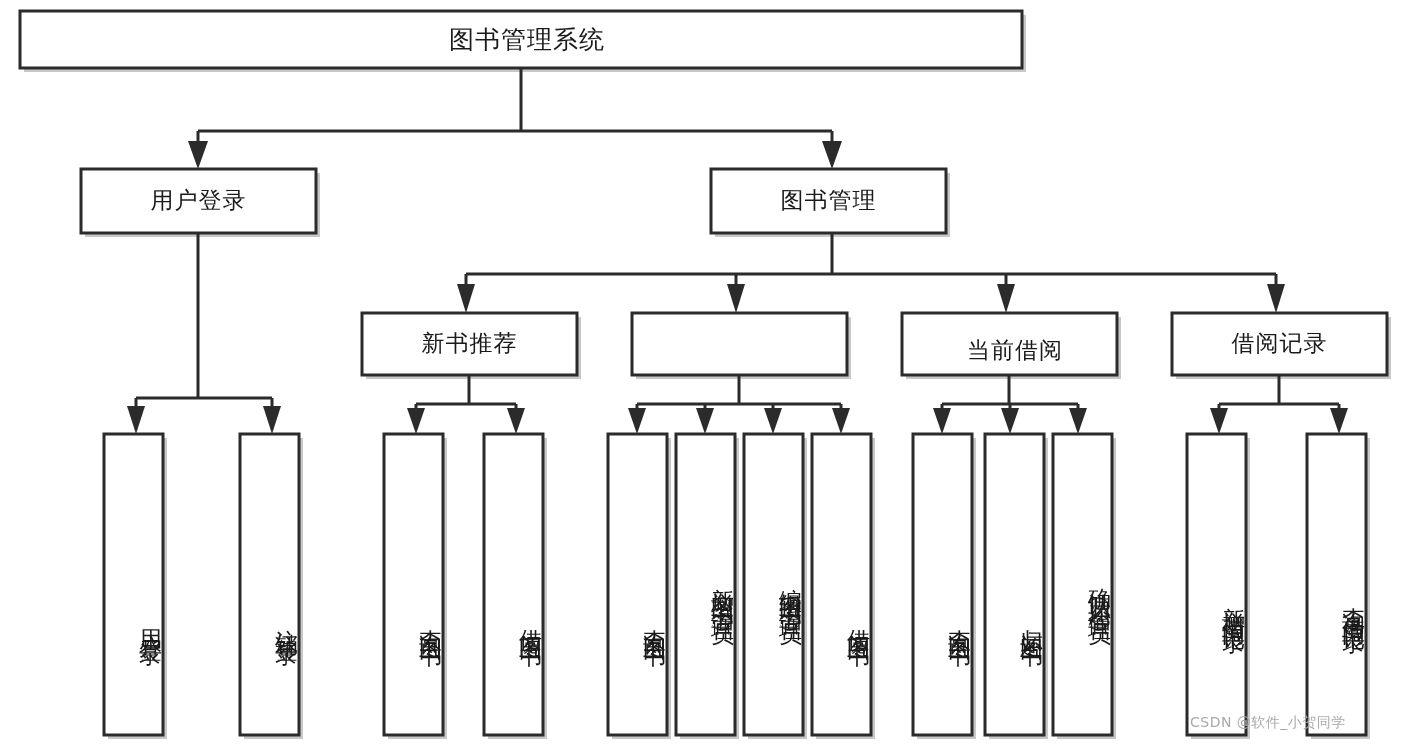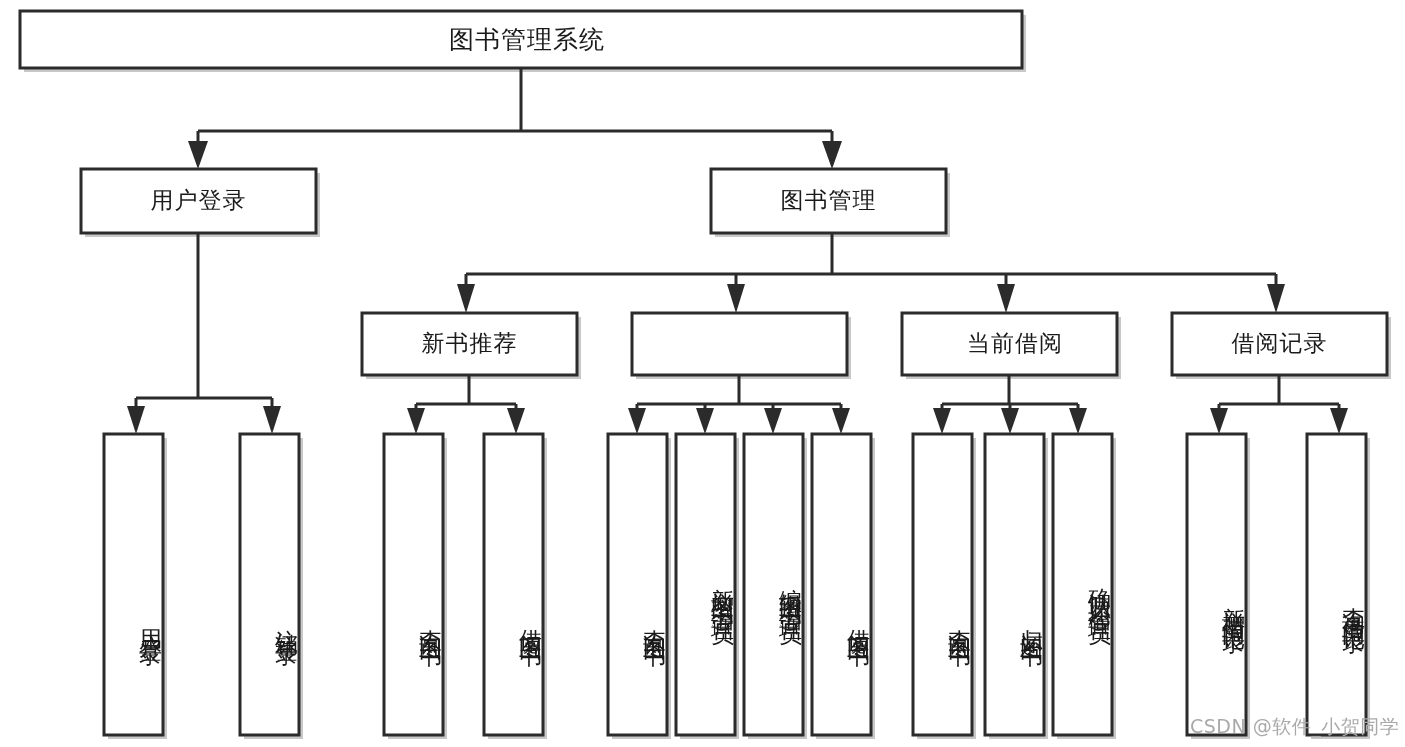--- a/index.html
+++ b/index.html
@@ -71,21 +71,21 @@
     letter-spacing: 5px;
     line-height: 1.05;
     align-items: flex-start;
     justify-content: center;
     padding-top: 6px;
   }
   .watermark {
     position: absolute;
     left: 1190px;
     top: 714px;
-    font-size: 19px;
+    font-size: 14px;
     color: #a9a9a9;
     white-space: nowrap;
     letter-spacing: 0.5px;
   }
 </style>
 </head>
 <body>
 
 <div id="diagram-root">
 
@@ -218,21 +218,21 @@
       <rect class="node-box" x="1307" y="434" width="59" height="301"></rect>
     </g>
   </svg>
 
   <div class="node-label title-label" style="left:20px; top:11px; width:1002px; height:57px;">图书管理系统</div>
 
   <div class="node-label horiz-label" style="left:81px; top:169px; width:235px; height:64px;">用户登录</div>
   <div class="node-label horiz-label" style="left:711px; top:169px; width:235px; height:64px;text-align:right;">图书管理</div>
 
   <div class="node-label horiz-label" style="left:362px; top:313px; width:215px; height:62px;">新书推荐</div>
-  <div class="node-label horiz-label" style="left:902px; top:313px; width:226px; height:62px;">当前借阅</div>
+  <div class="node-label horiz-label" style="left:902px; top:320px; width:226px; height:62px;">当前借阅</div>
   <div class="node-label horiz-label" style="left:1172px; top:313px; width:215px; height:62px;">借阅记录</div>
 
   <div class="node-label vert-label" style="left:104px; top:500px; width:59px; height:235px;">用户登录</div>
   <div class="node-label vert-label" style="left:240px; top:500px; width:59px; height:235px;">注销登录</div>
 
   <div class="node-label vert-label" style="left:384px; top:500px; width:59px; height:235px;">查询图书</div>
   <div class="node-label vert-label" style="left:484px; top:500px; width:59px; height:235px;">借阅图书</div>
 
   <div class="node-label vert-label" style="left:608px; top:500px; width:59px; height:235px;">查询图书</div>
   <div class="node-label vert-label" style="left:676px; top:443px; width:59px; height:292px;">新增图书（管理员）</div>

